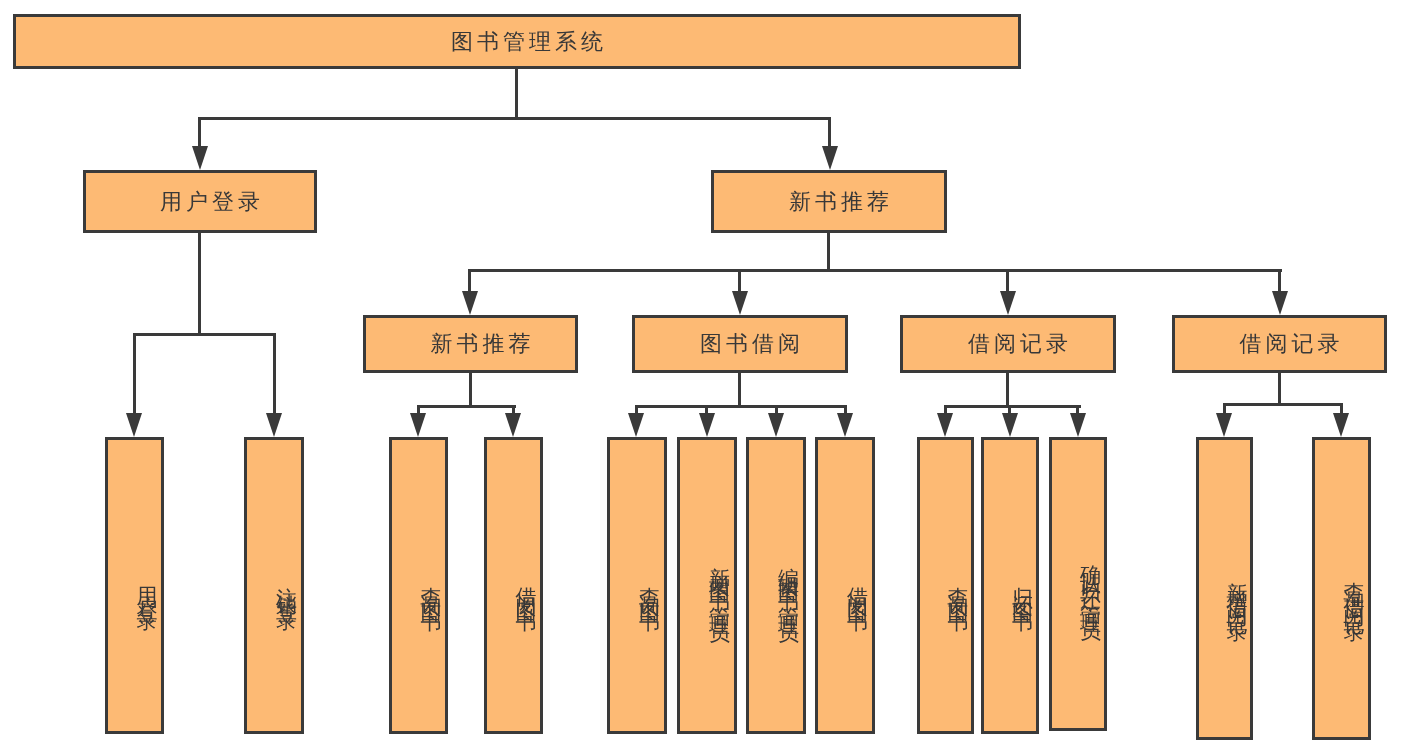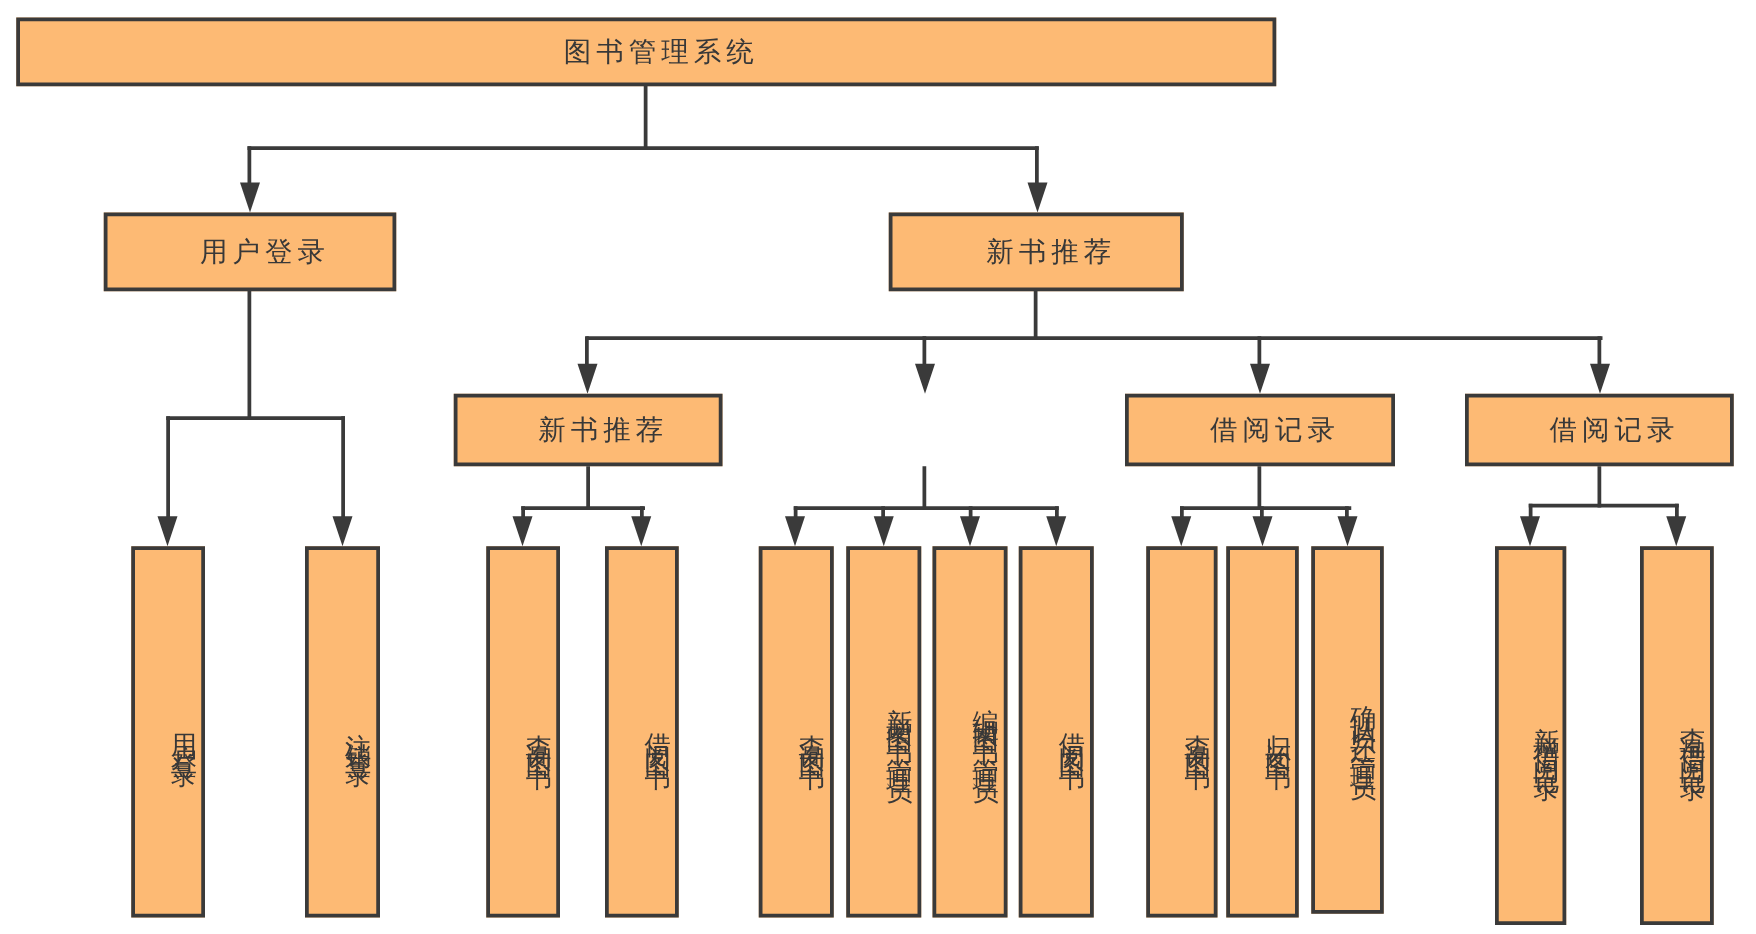--- a/index.html
+++ b/index.html
@@ -89,20 +89,21 @@
   <div class="line" style="left:468px; top:269px; width:3px; height:26px;"></div>
   <div class="arrow" style="left:462px; top:291px;"></div>
   <div class="line" style="left:738px; top:269px; width:3px; height:26px;"></div>
   <div class="arrow" style="left:732px; top:291px;"></div>
   <div class="line" style="left:1006px; top:269px; width:3px; height:26px;"></div>
   <div class="arrow" style="left:1000px; top:291px;"></div>
   <div class="line" style="left:1278px; top:269px; width:3px; height:26px;"></div>
   <div class="arrow" style="left:1272px; top:291px;"></div>
 
   <div class="box hbox" style="left:363px; top:315px; width:215px; height:58px;">新书推荐</div>
+  <div class="box hbox" style="left:632px; top:315px; width:216px; height:58px;">图书借阅</div>
   <div class="box hbox" style="left:900px; top:315px; width:216px; height:58px;">借阅记录</div>
   <div class="box hbox" style="left:1172px; top:315px; width:215px; height:58px;">借阅记录</div>
 
   <div class="line" style="left:469px; top:373px; width:3px; height:35px;"></div>
   <div class="line" style="left:417px; top:405px; width:99px; height:3px;"></div>
   <div class="line" style="left:417px; top:405px; width:3px; height:14px;"></div>
   <div class="arrow" style="left:410px; top:413px;"></div>
   <div class="line" style="left:512px; top:405px; width:3px; height:14px;"></div>
   <div class="arrow" style="left:505px; top:413px;"></div>
 

